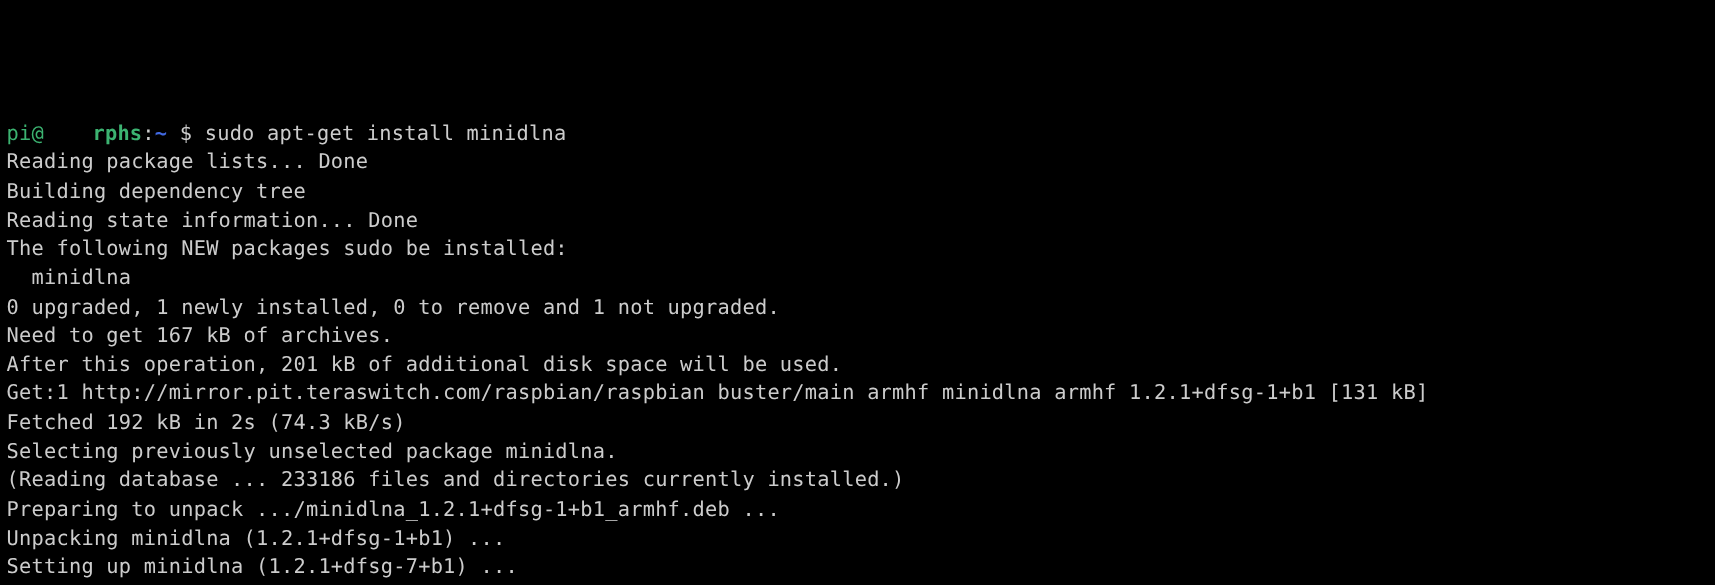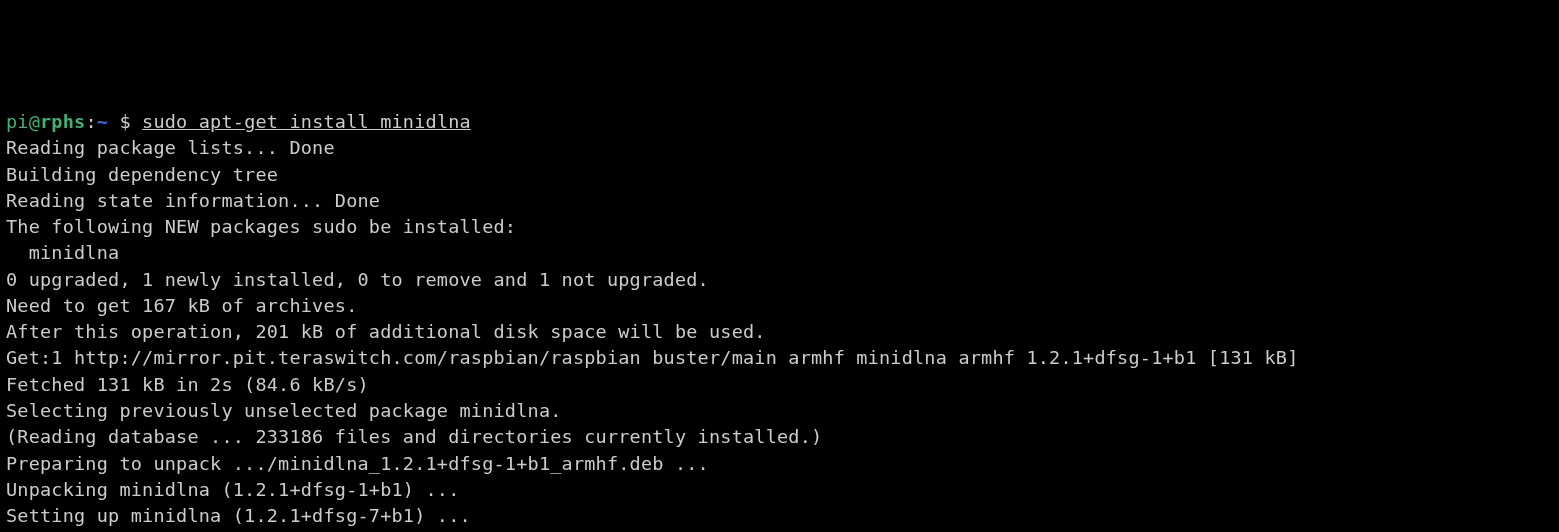--- a/index.html
+++ b/index.html
@@ -8,43 +8,43 @@
       background: #000000;
       color: #cccccc;
       font-family: "DejaVu Sans Mono", "Liberation Mono", Consolas, monospace;
       font-size: 18.5px;
       line-height: 1.42;
       letter-spacing: 0.2px;
       white-space: pre;
       overflow-x: hidden;
     }
     .user { color: #3cb371; font-weight: normal; }
-    .host { color: #3cb371; font-weight: bold; }
+    .host { color: #3cb371; font-weight: bold; padding-left: 44px; }
     .path { color: #4169e1; font-weight: bold; }
-    .cmd  { color: #cccccc; text-decoration: underline; }
+    .cmd  { color: #cccccc; }
     ::-webkit-scrollbar { width: 14px; }
     ::-webkit-scrollbar-track { background: #dddddd; }
     ::-webkit-scrollbar-thumb { background: #bcbcbc; }
   </style>
 </head>
 <body>
 
 
 
 <div><span><span class="user">pi</span><span class="user">@</span><span class="host">rphs</span><span>:</span><span class="path">~</span><span> $ </span><span class="cmd">sudo apt-get install minidlna</span></span>
 <span>Reading package lists... Done</span>
 <span>Building dependency tree</span>
 <span>Reading state information... Done</span>
 <span>The following NEW packages sudo be installed:</span>
 <span>  minidlna</span>
 <span>0 upgraded, 1 newly installed, 0 to remove and 1 not upgraded.</span>
 <span>Need to get 167 kB of archives.</span>
 <span>After this operation, 201 kB of additional disk space will be used.</span>
 <span>Get:1 http://mirror.pit.teraswitch.com/raspbian/raspbian buster/main armhf minidlna armhf 1.2.1+dfsg-1+b1 [131 kB]</span>
-<span>Fetched 131 kB in 2s (84.6 kB/s)</span>
+<span>Fetched 192 kB in 2s (74.3 kB/s)</span>
 <span>Selecting previously unselected package minidlna.</span>
 <span>(Reading database ... 233186 files and directories currently installed.)</span>
 <span>Preparing to unpack .../minidlna_1.2.1+dfsg-1+b1_armhf.deb ...</span>
 <span>Unpacking minidlna (1.2.1+dfsg-1+b1) ...</span>
 <span>Setting up minidlna (1.2.1+dfsg-7+b1) ...</span>
 <span>Processing triggers for man-db (2.8.5-2) ...</span>
 
 </div>
 
 

